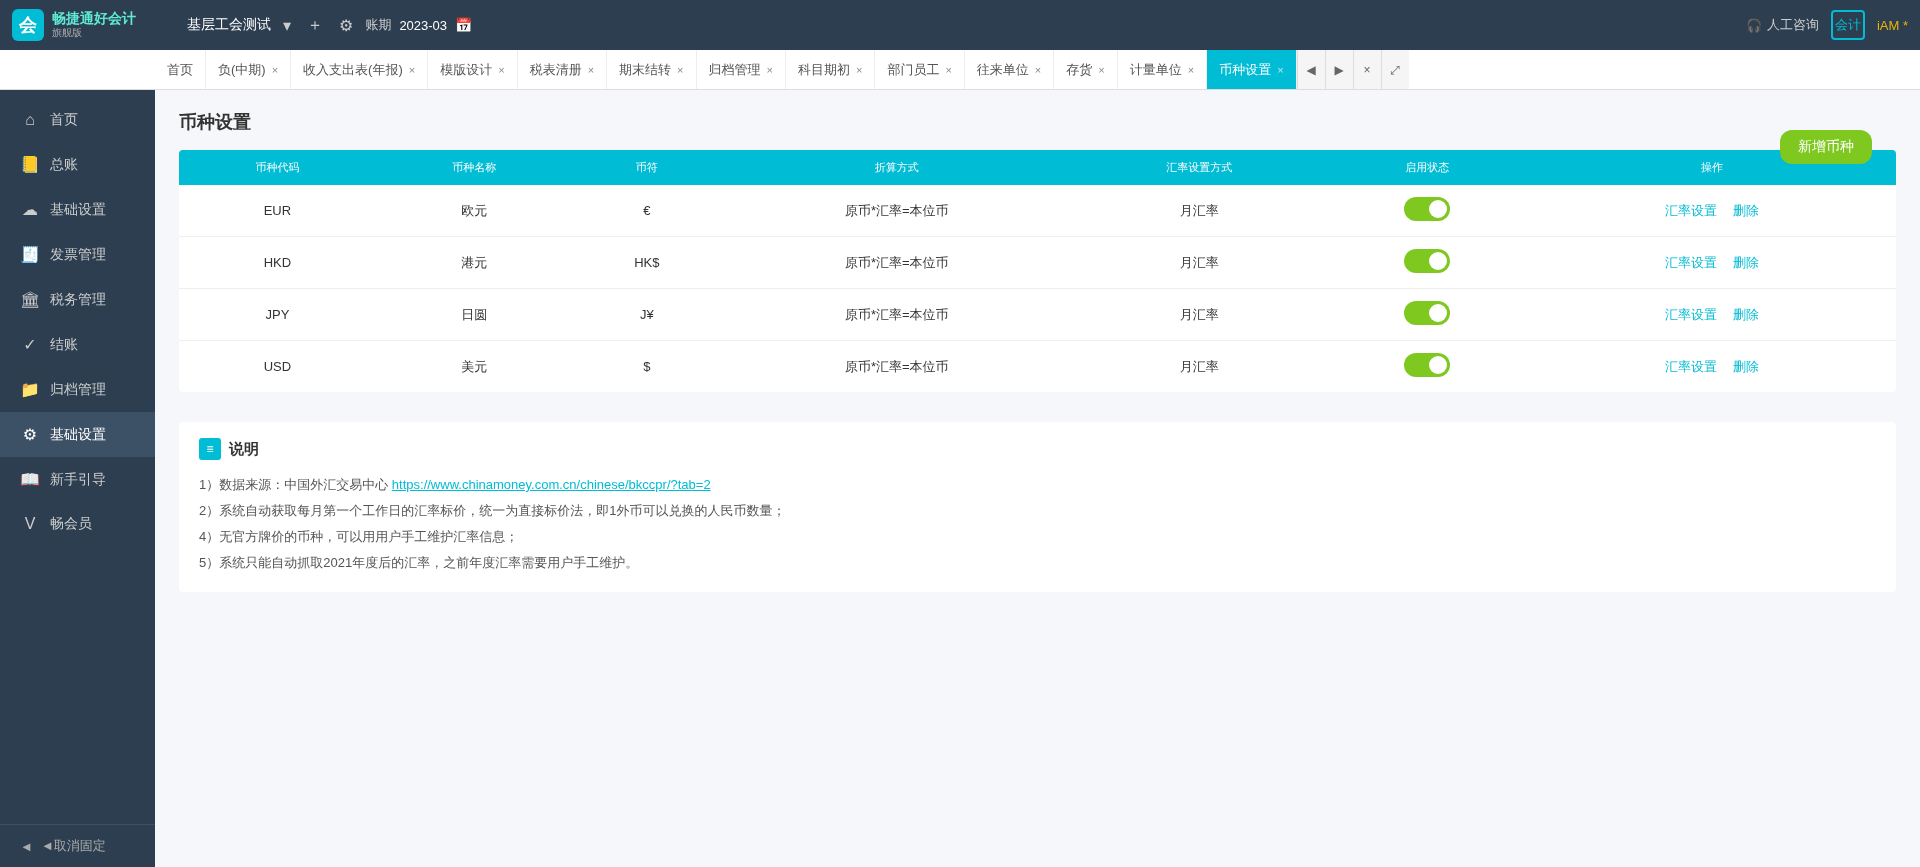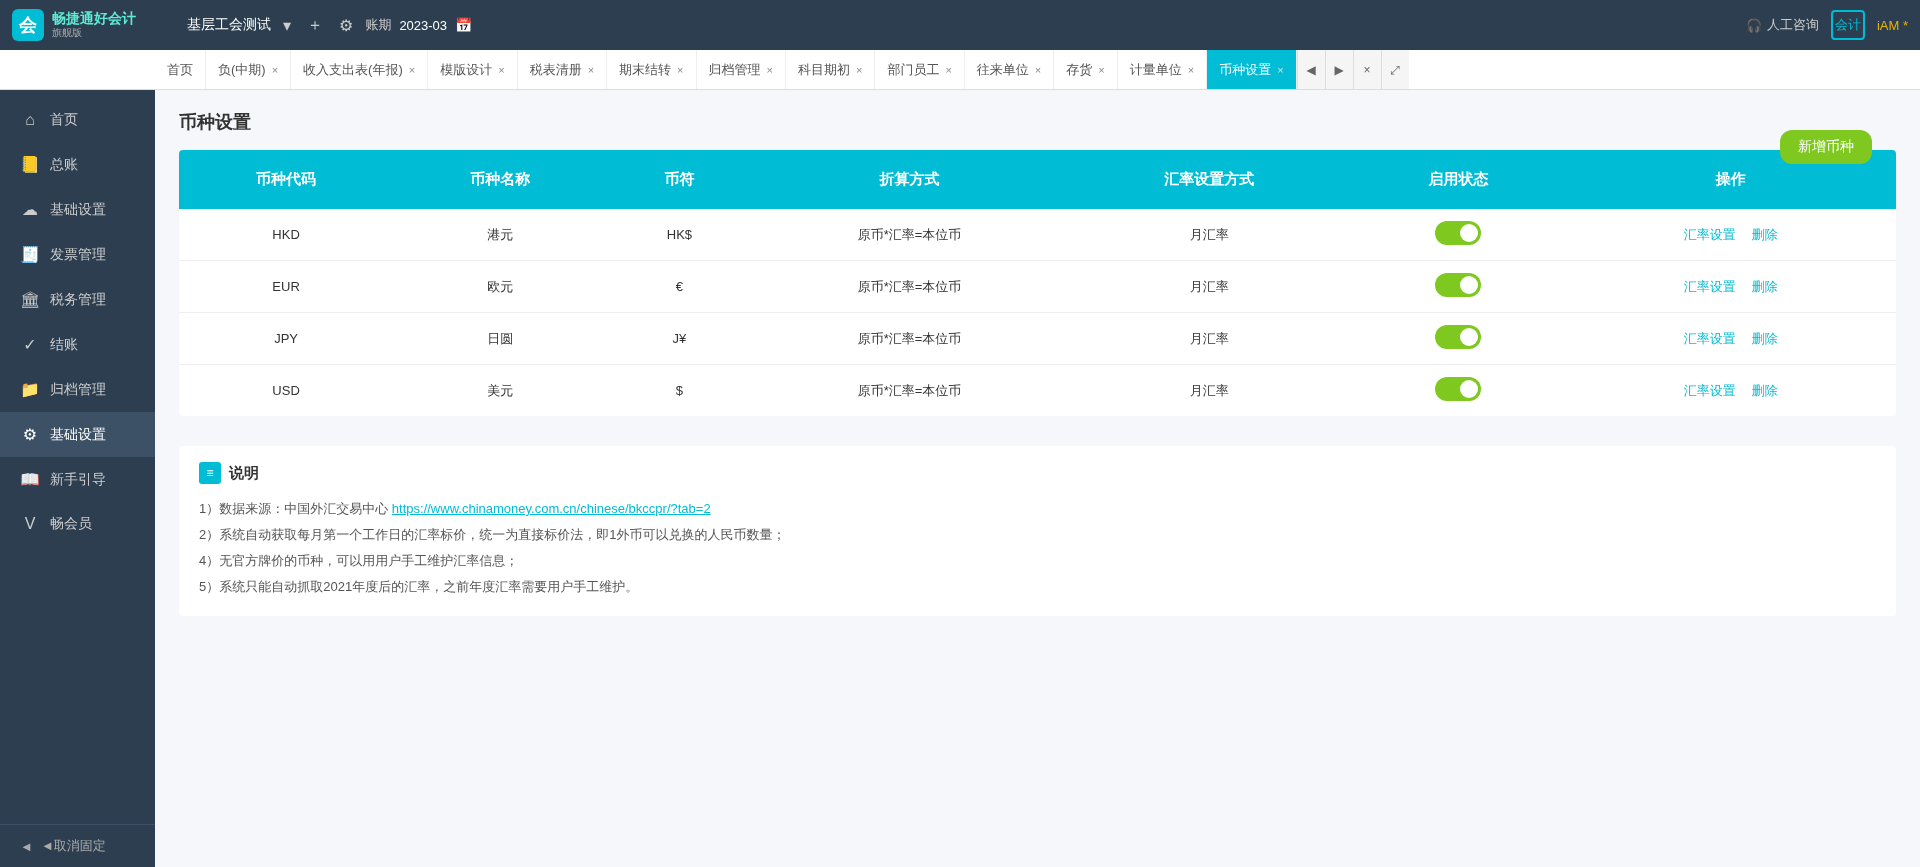--- a/index.html
+++ b/index.html
@@ -196,24 +196,24 @@
       border-collapse: collapse;
       background: white;
       border-radius: 4px;
       overflow: hidden;
     }
     .data-table thead tr {
       background: #00bcd4;
       color: white;
     }
     .data-table thead th {
-      padding: 20px 16px;
+      padding: 10px 16px;
       text-align: center;
-      font-weight: bold;
-      font-size: 15px;
+      font-weight: normal;
+      font-size: 11px;
     }
     .data-table tbody tr {
       border-bottom: 1px solid #eee;
     }
     .data-table tbody tr:last-child { border-bottom: none; }
     .data-table tbody td {
       padding: 12px 16px;
       text-align: center;
       font-size: 13px;
       color: #333;
@@ -434,32 +434,32 @@
               <th>币种名称</th>
               <th>币符</th>
               <th>折算方式</th>
               <th>汇率设置方式</th>
               <th>启用状态</th>
               <th>操作</th>
             </tr>
           </thead>
         <tbody id="table-body">
             <tr>
-              <td>HKD</td>
-              <td>港元</td>
-              <td>HK$</td>
+              <td>EUR</td>
+              <td>欧元</td>
+              <td>€</td>
               <td>原币*汇率=本位币</td>
               <td>月汇率</td>
               <td><span class="toggle-on"></span></td>
               <td><a class="action-link">汇率设置</a><a class="action-link">删除</a></td>
             </tr>
             <tr>
-              <td>EUR</td>
-              <td>欧元</td>
-              <td>€</td>
+              <td>HKD</td>
+              <td>港元</td>
+              <td>HK$</td>
               <td>原币*汇率=本位币</td>
               <td>月汇率</td>
               <td><span class="toggle-on"></span></td>
               <td><a class="action-link">汇率设置</a><a class="action-link">删除</a></td>
             </tr>
             <tr>
               <td>JPY</td>
               <td>日圆</td>
               <td>J¥</td>
               <td>原币*汇率=本位币</td>

